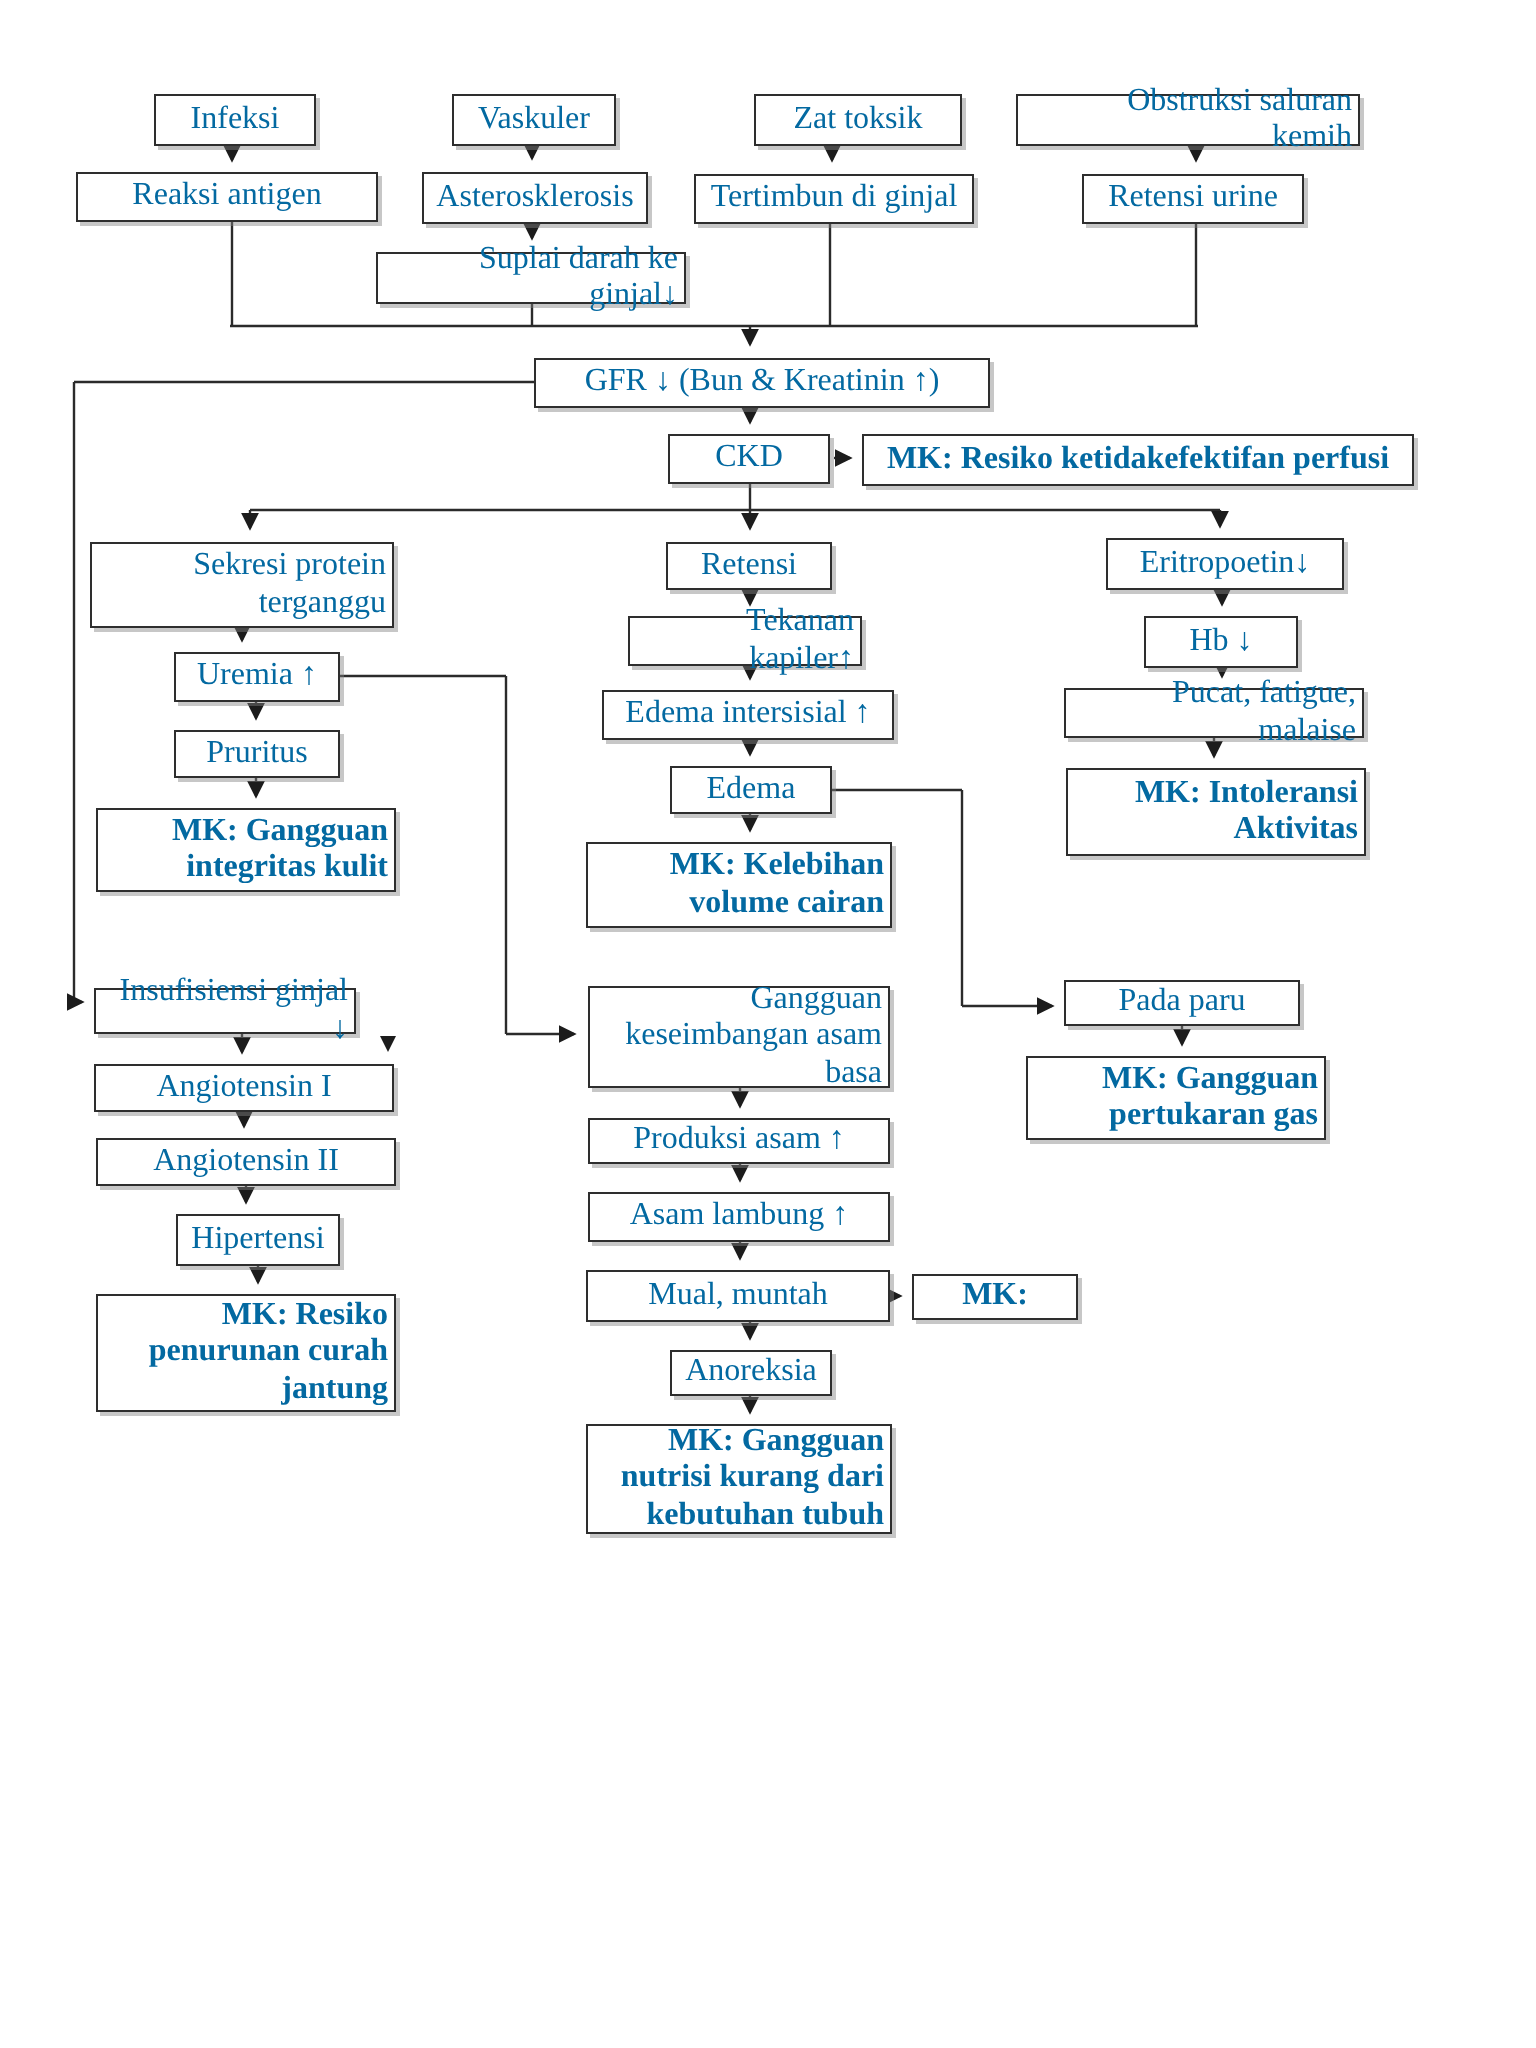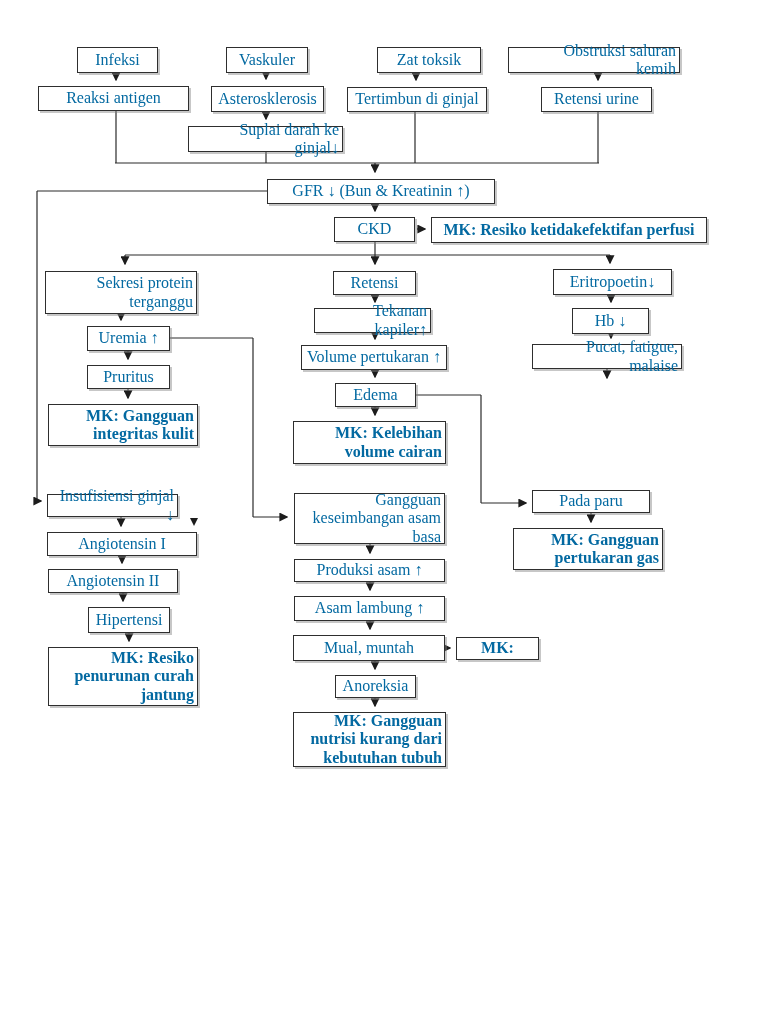--- a/index.html
+++ b/index.html
@@ -164,46 +164,49 @@
       <span>MK: Gangguan integritas kulit</span>
     </div>
 
   <div class="node" style="left:333px;top:271px;width:83px;height:24px;">
       <span>Retensi</span>
     </div>
   <div class="node" style="left:314px;top:308px;width:117px;height:25px;">
       <span>Tekanan kapiler↑</span>
     </div>
   <div class="node" style="left:301px;top:345px;width:146px;height:25px;">
-      <span>Volume pertukaran ↑</span>
+      <span>Edema intersisial ↑</span>
     </div>
   <div class="node" style="left:335px;top:383px;width:81px;height:24px;">
       <span>Edema</span>
     </div>
   <div class="node mk" style="left:293px;top:421px;width:153px;height:43px;">
       <span>MK: Kelebihan volume cairan</span>
     </div>
 
   <div class="node" style="left:553px;top:269px;width:119px;height:26px;">
       <span>Eritropoetin↓</span>
     </div>
   <div class="node" style="left:572px;top:308px;width:77px;height:26px;">
       <span>Hb ↓</span>
     </div>
   <div class="node" style="left:532px;top:344px;width:150px;height:25px;">
       <span>Pucat, fatigue, malaise</span>
     </div>
+  <div class="node mk" style="left:533px;top:384px;width:150px;height:44px;">
+      <span>MK: Intoleransi Aktivitas</span>
+    </div>
 
   <div class="node" style="left:47px;top:494px;width:131px;height:23px;">
       <span>Insufisiensi ginjal ↓</span>
     </div>
   <div class="node" style="left:47px;top:532px;width:150px;height:24px;">
       <span>Angiotensin I</span>
     </div>
-  <div class="node" style="left:48px;top:569px;width:130px;height:24px;">
+  <div class="node" style="left:48px;top:569px;width:150px;height:24px;">
       <span>Angiotensin II</span>
     </div>
   <div class="node" style="left:88px;top:607px;width:82px;height:26px;">
       <span>Hipertensi</span>
     </div>
   <div class="node mk" style="left:48px;top:647px;width:150px;height:59px;">
       <span>MK: Resiko penurunan curah jantung</span>
     </div>
 
   <div class="node" style="left:294px;top:493px;width:151px;height:51px;">

